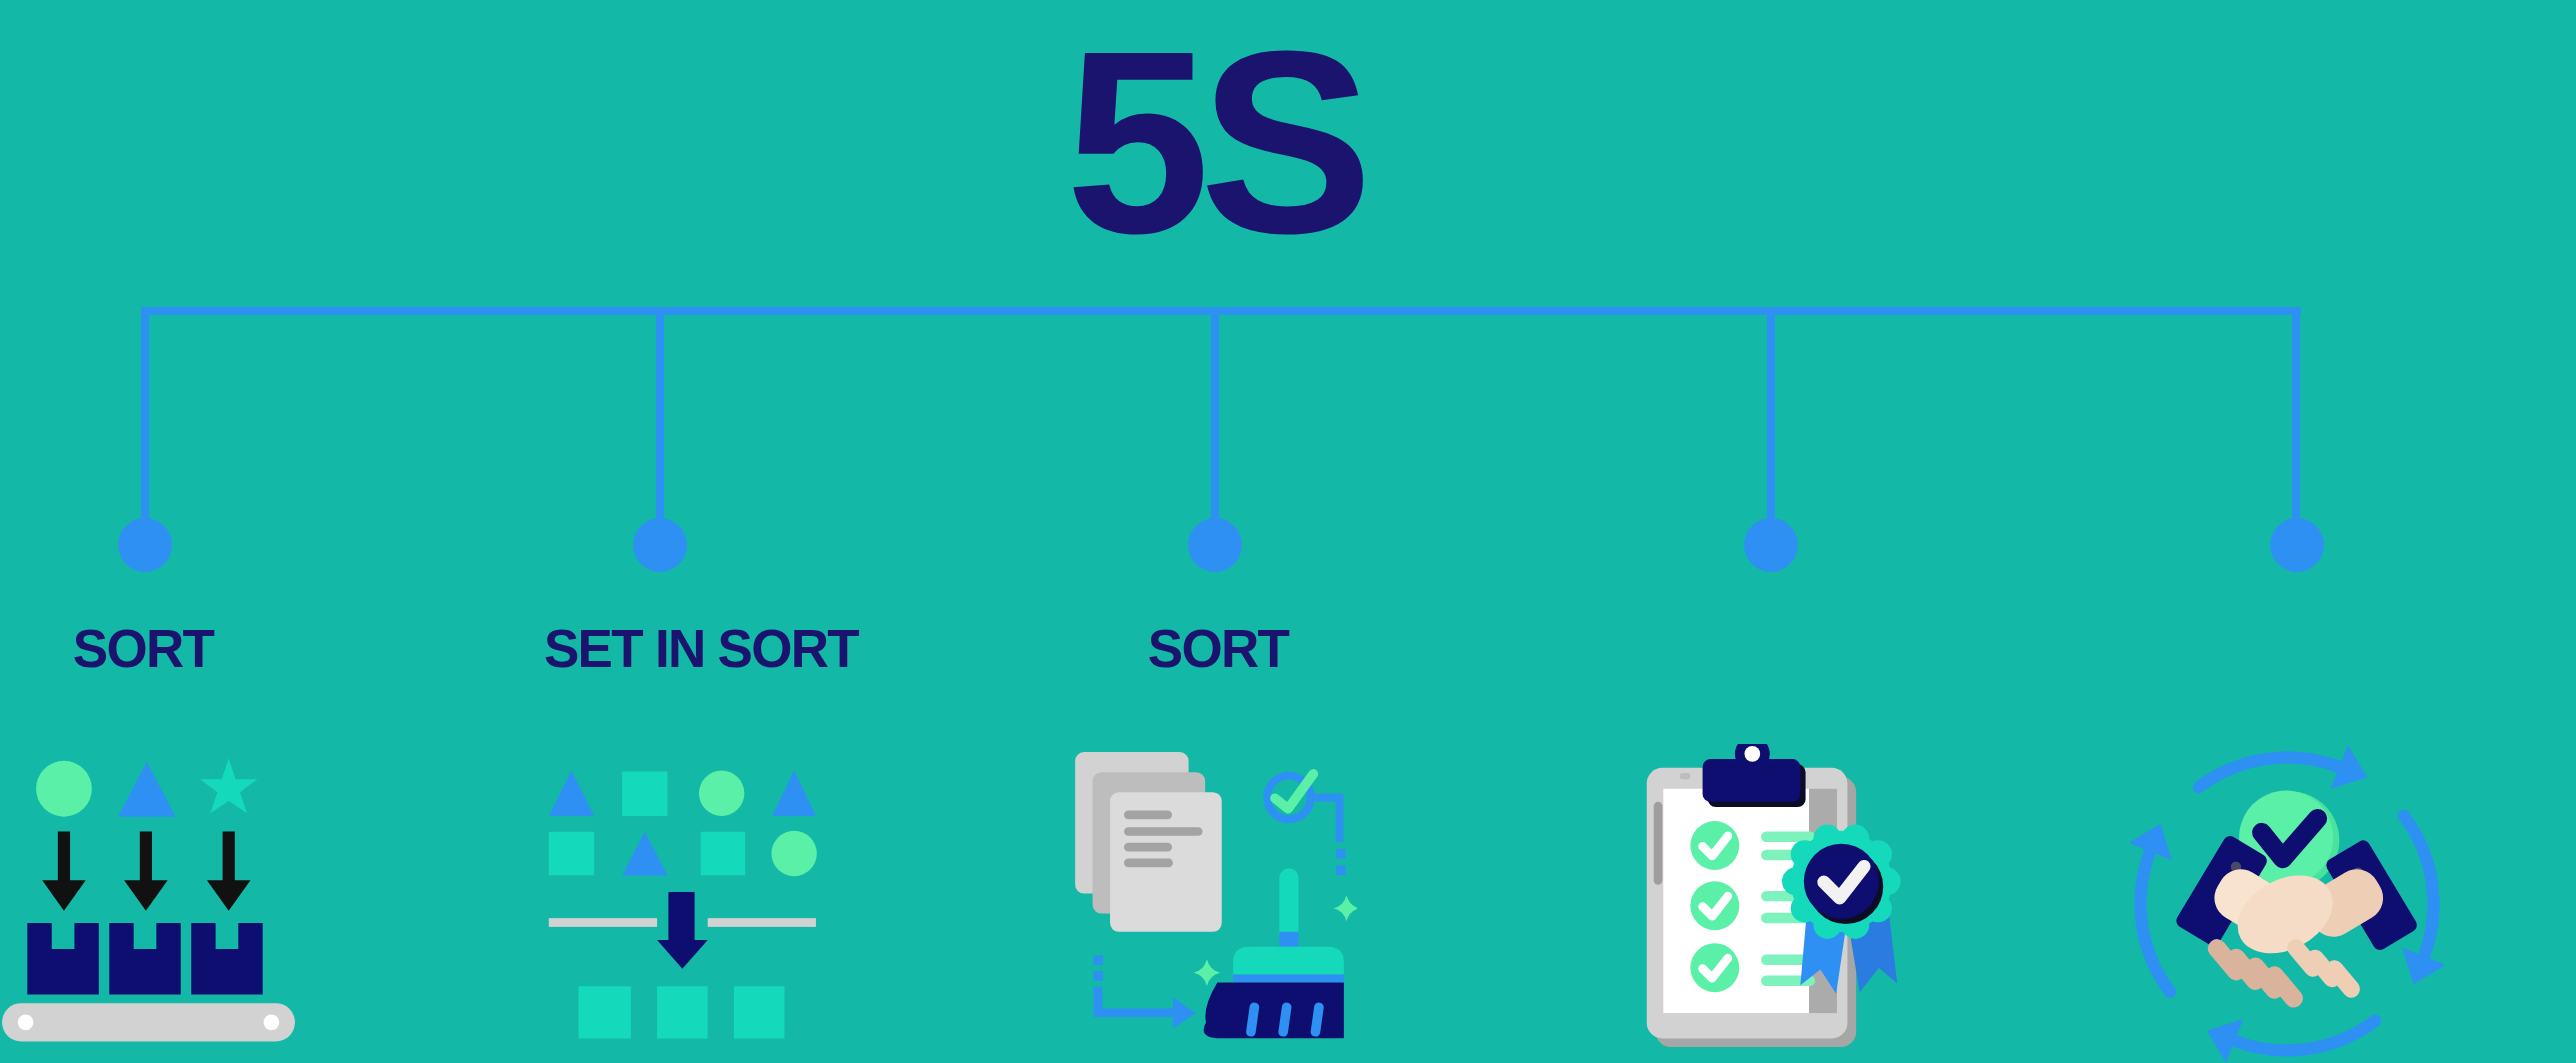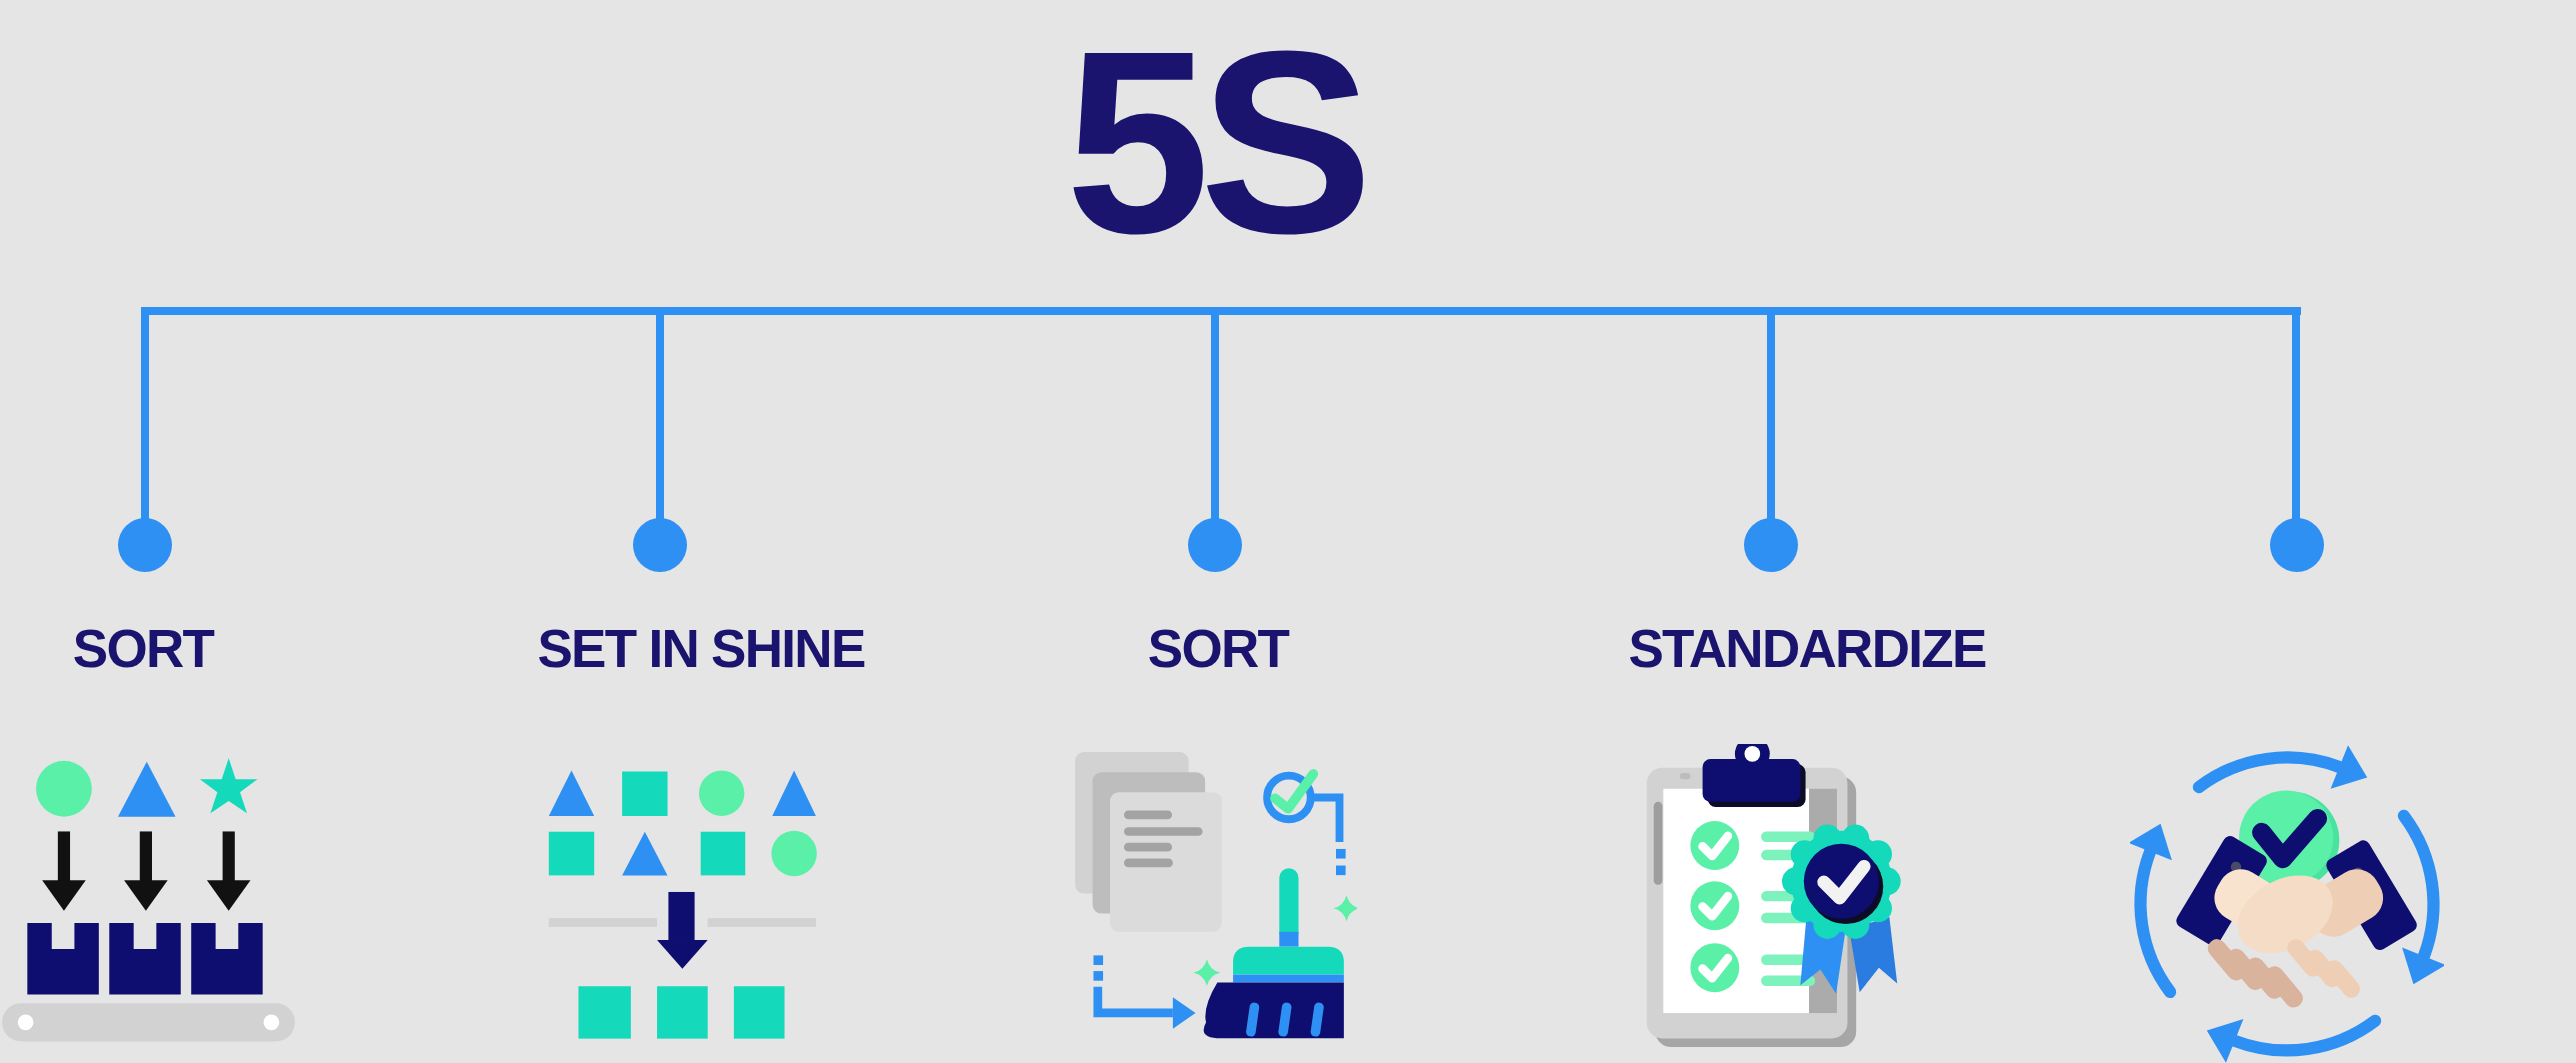--- a/index.html
+++ b/index.html
@@ -1,17 +1,17 @@
 <!DOCTYPE html>
 <html style="--ink-navy: #1a146e; --connector-blue: #2e90f2; --icon-navy: #0e0e70; --mint-green: #5bf0a8; --mint-light: #7df2bd; --teal: #14d9ba; --arrow-black: #111111; --gray-light: #d2d2d2; --gray-mid: #bdbdbd; --gray-dark: #a3a3a3; --white: #ffffff; --skin-light: #f8e3cf; --skin-tan: #eecfb6; --skin-dark: #d9b39b; --ribbon-dark-blue: #2a7ce0;font-size:14px"><head>
 <meta charset="utf-8">
 <style>
   html,body{margin:0;padding:0;background:#fff;}
   body{width:2576px;height:1063px;font-family:"Liberation Sans","DejaVu Sans",sans-serif;}
-  #canvas{position:relative;width:2576px;height:1063px;background:#e5e5e5;overflow:hidden;}
+  #canvas{position:relative;width:2576px;height:1063px;background:#14b8a6;overflow:hidden;}
 
   .title{
     position:absolute;left:1214px;top:12.2px;transform:translateX(-50%);
     font-size:260px;font-weight:800;letter-spacing:-10.5px;line-height:1;
     color:var(--ink-navy);white-space:nowrap;
   }
 
   .hline{position:absolute;left:143px;top:307px;width:2158px;height:7.9px;background:var(--connector-blue);}
   .vline{position:absolute;top:307px;width:7.9px;height:215px;background:var(--connector-blue);}
   .dot{position:absolute;top:518px;width:54px;height:54px;border-radius:50%;background:var(--connector-blue);}
@@ -38,23 +38,22 @@
   <div class="vline" style="left:1211px"></div>
   <div class="vline" style="left:1767px"></div>
   <div class="vline" style="left:2292px"></div>
   <div class="dot" style="left:118px"></div>
   <div class="dot" style="left:633px"></div>
   <div class="dot" style="left:1188px"></div>
   <div class="dot" style="left:1744px"></div>
   <div class="dot" style="left:2270px"></div>
 
   <div class="col-label" style="left:143px">SORT</div>
-  <div class="col-label" style="left:701px">SET IN SHINE</div>
+  <div class="col-label" style="left:701px">SET IN SORT</div>
   <div class="col-label" style="left:1218px">SORT</div>
-  <div class="col-label" style="left:1807px">STANDARDIZE</div>
 
   <div class="icon" style="left:0px;top:753px">
     <svg width="297" height="292" viewBox="0 0 340 335">
       <g>
         <circle cx="73" cy="41" r="32" fill="var(--mint-green)"></circle>
         <polygon points="168,10 201,73 135,73" fill="var(--connector-blue)"></polygon>
         <polygon points="262,6 270,30 295,30 275,45 283,69 262,55 241,69 249,45 229,30 254,30" fill="var(--teal)"></polygon>
       </g>
       <g fill="var(--arrow-black)">
         <rect x="66" y="90" width="14" height="58"></rect>

